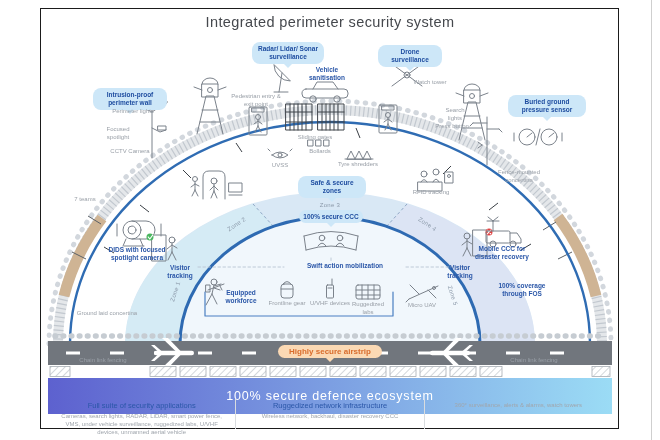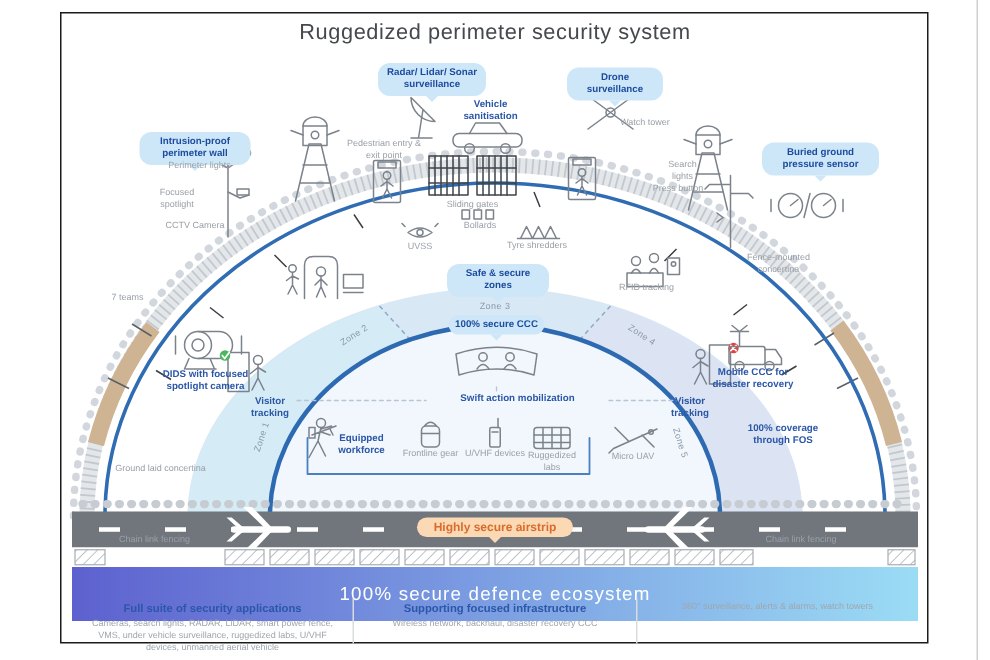--- a/index.html
+++ b/index.html
@@ -12,30 +12,30 @@
   .zn{color:#8b99a9;font-size:6px;letter-spacing:.3px}
   .bub{background:#cde7f8;border-radius:8px;color:#1d4c9f;font-size:6.5px;font-weight:bold;padding:2.5px 4px;line-height:1.3}
   .bub::after{content:"";position:absolute;left:50%;bottom:-4px;margin-left:-4px;border:4px solid transparent;border-top-color:#cde7f8;border-bottom:0}
   .pill{background:#fbd9b4;border-radius:8px;color:#d96c2c;font-weight:bold;font-size:8px;height:13px;line-height:13px}
   .pill::after{content:"";position:absolute;left:50%;bottom:-4px;margin-left:-4px;border:4px solid transparent;border-top-color:#fbd9b4;border-bottom:0}
   #title{position:absolute;left:330px;top:14px;transform:translateX(-50%);font-size:14.5px;color:#45484d;letter-spacing:.4px;white-space:nowrap}
   #banner{position:absolute;left:48px;top:378px;width:564px;height:36px;display:flex;align-items:center;justify-content:center;background:linear-gradient(90deg,#5d61cf,#9bdcf5);color:#fff;font-size:12.5px;letter-spacing:.8px}
   #footer{position:absolute;left:48px;top:399px;width:564px;height:30px;display:flex}
   .fcol{flex:1;padding:2px 9px;text-align:center;box-sizing:border-box}
   .fcol+.fcol{border-left:1px solid #d9dcdf}
-  .ft{font-size:7.5px;font-weight:bold;color:#2b57a8;margin-bottom:1.5px}
+  .ft{font-size:7.5px;font-weight:normal;color:#2b57a8;margin-bottom:1.5px}
   .fb{font-size:6px;color:#a0a6ad;line-height:1.4}
   .edge{position:absolute;left:651px;top:0;width:1px;height:440px;background:#cfcfcf}
 </style>
 </head>
 <body>
 
 <div id="stage">
   <div id="frame"></div>
-  <div id="title">Ruggedized perimeter security system</div>
+  <div id="title">Integrated perimeter security system</div>
 
   <svg width="660" height="440" viewBox="0 0 660 440">
     <defs>
       <pattern id="hx" width="5" height="5" patternUnits="userSpaceOnUse" patternTransform="rotate(45)">
         <rect width="5" height="5" fill="#ffffff"></rect>
         <line x1="0" y1="0" x2="0" y2="5" stroke="#b6bcc3" stroke-width="1.2"></line>
       </pattern>
     </defs>
 
     <g>
@@ -295,21 +295,21 @@
   <div class="lbl g" style="left:103px;top:357px;width:72px">Chain link fencing</div>
   <div class="lbl g" style="left:534px;top:357px;width:72px">Chain link fencing</div>
 
   <div id="banner">100% secure defence ecosystem</div>
   <div id="footer">
     <div class="fcol">
       <div class="ft">Full suite of security applications</div>
       <div class="fb">Cameras, search lights, RADAR, LiDAR, smart power fence, VMS, under vehicle surveillance, ruggedized labs, U/VHF devices, unmanned aerial vehicle</div>
     </div>
     <div class="fcol">
-      <div class="ft">Supporting focused infrastructure</div>
+      <div class="ft">Ruggedized network infrastructure</div>
       <div class="fb">Wireless network, backhaul, disaster recovery CCC</div>
     </div>
     <div class="fcol">
       <div class="fb">360° surveillance, alerts &amp; alarms, watch towers</div>
     </div>
   </div>
 
   <div class="edge"></div>
 </div>
 

